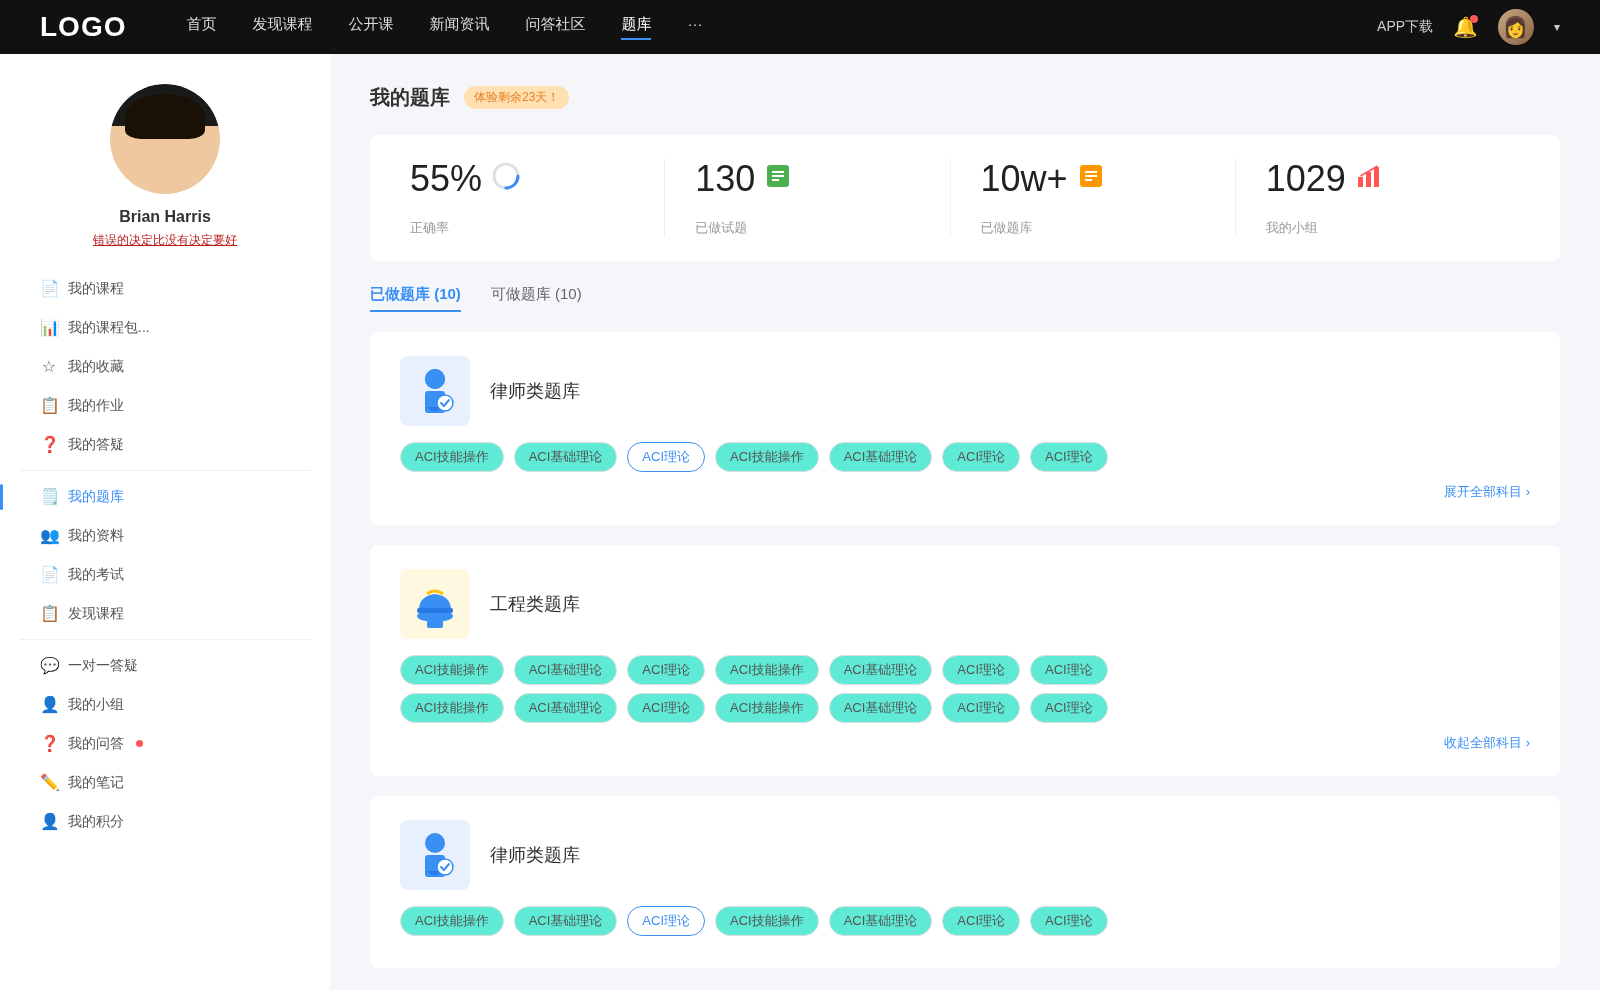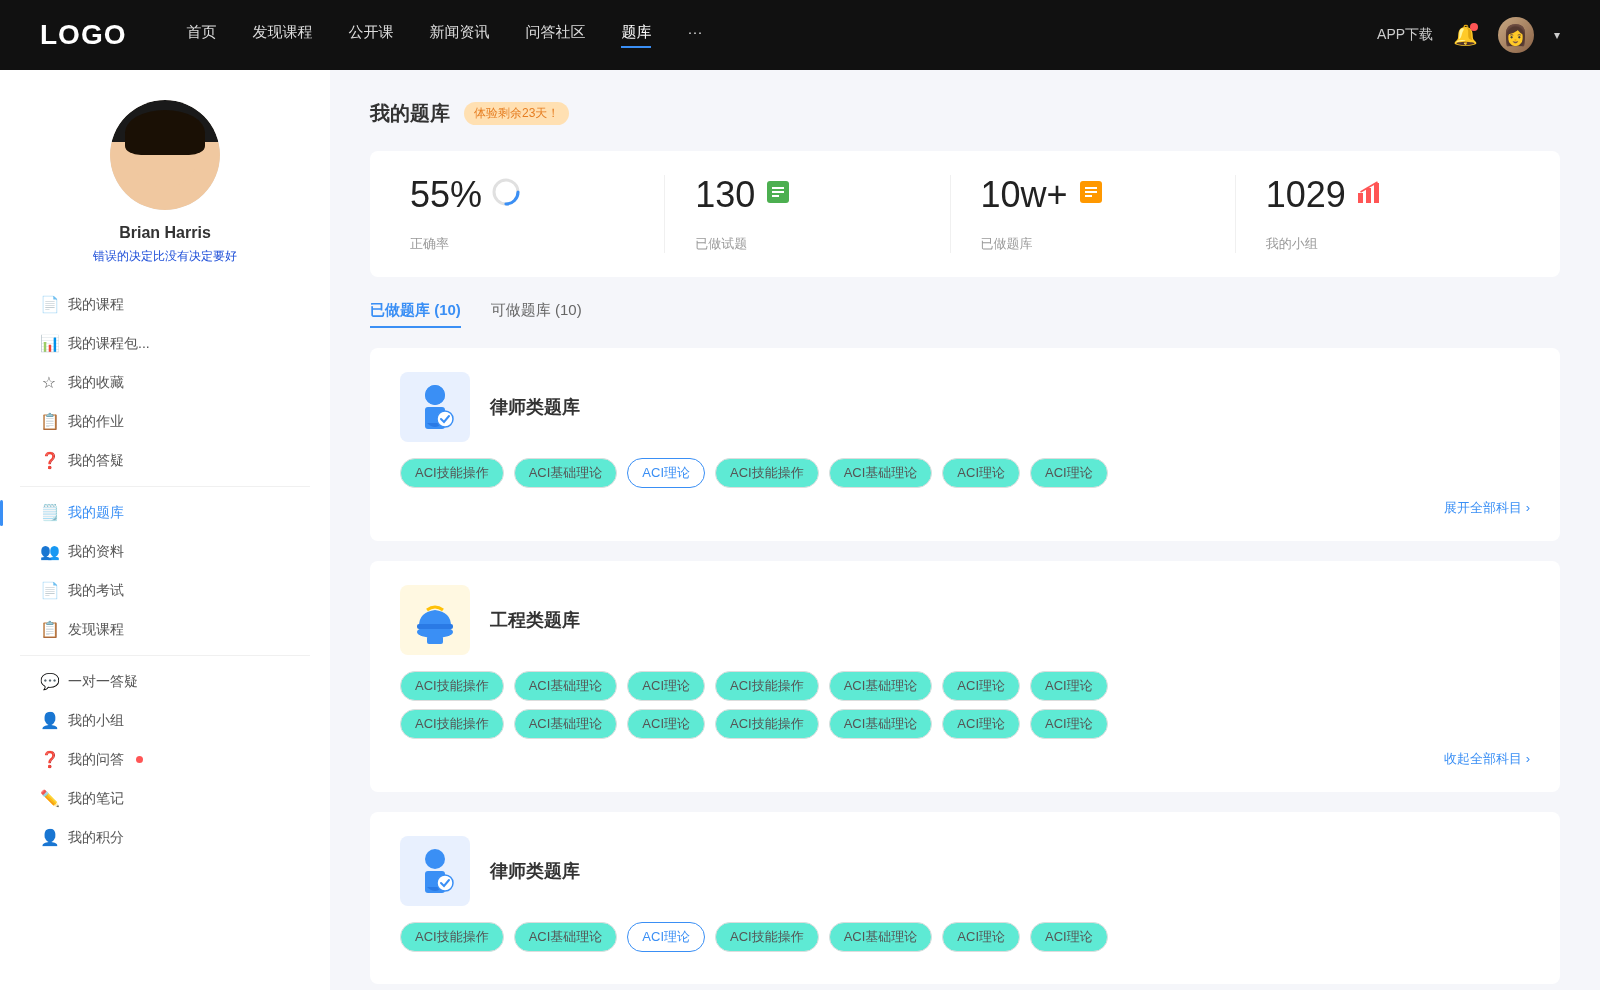--- a/index.html
+++ b/index.html
@@ -1,21 +1,21 @@
 <!DOCTYPE html>
 <html><head>
   <meta charset="utf-8">
   <style>
     * { margin: 0; padding: 0; box-sizing: border-box; }
     body { font-family: "PingFang SC", "Microsoft YaHei", sans-serif; background: #f0f2f5; min-width: 1600px; }
 
     
     .navbar {
       background: #111;
-      height: 70px;
+      height: 54px;
       display: flex;
       align-items: center;
       padding: 0 40px;
       gap: 40px;
       position: relative;
       z-index: 10;
     }
     .nav-logo {
       color: white;
       font-size: 28px;
@@ -104,22 +104,23 @@
       margin-bottom: 14px;
     }
     .sidebar-name {
       font-size: 16px;
       font-weight: 600;
       color: #333;
       margin-bottom: 6px;
     }
     .sidebar-motto {
       font-size: 12px;
-      color: #1d4ed8;
+      color: #b91c1c;
       margin-bottom: 20px;
+      text-decoration: underline;
     }
     .sidebar-divider {
       width: 100%;
       height: 1px;
       background: #f0f0f0;
       margin: 6px 0;
     }
     .sidebar-menu {
       width: 100%;
       padding: 0 20px;
@@ -262,21 +263,21 @@
       width: 70px; height: 70px;
       border-radius: 8px;
       background: #e8f0fe;
       display: flex;
       align-items: center;
       justify-content: center;
       flex-shrink: 0;
     }
     .bank-name {
       font-size: 18px;
-      font-weight: 700;
+      font-weight: 400;
       color: #333;
     }
     .bank-tags {
       display: flex;
       flex-wrap: wrap;
       gap: 10px;
     }
     .tag {
       padding: 5px 14px;
       border: 1px solid #ddd;

